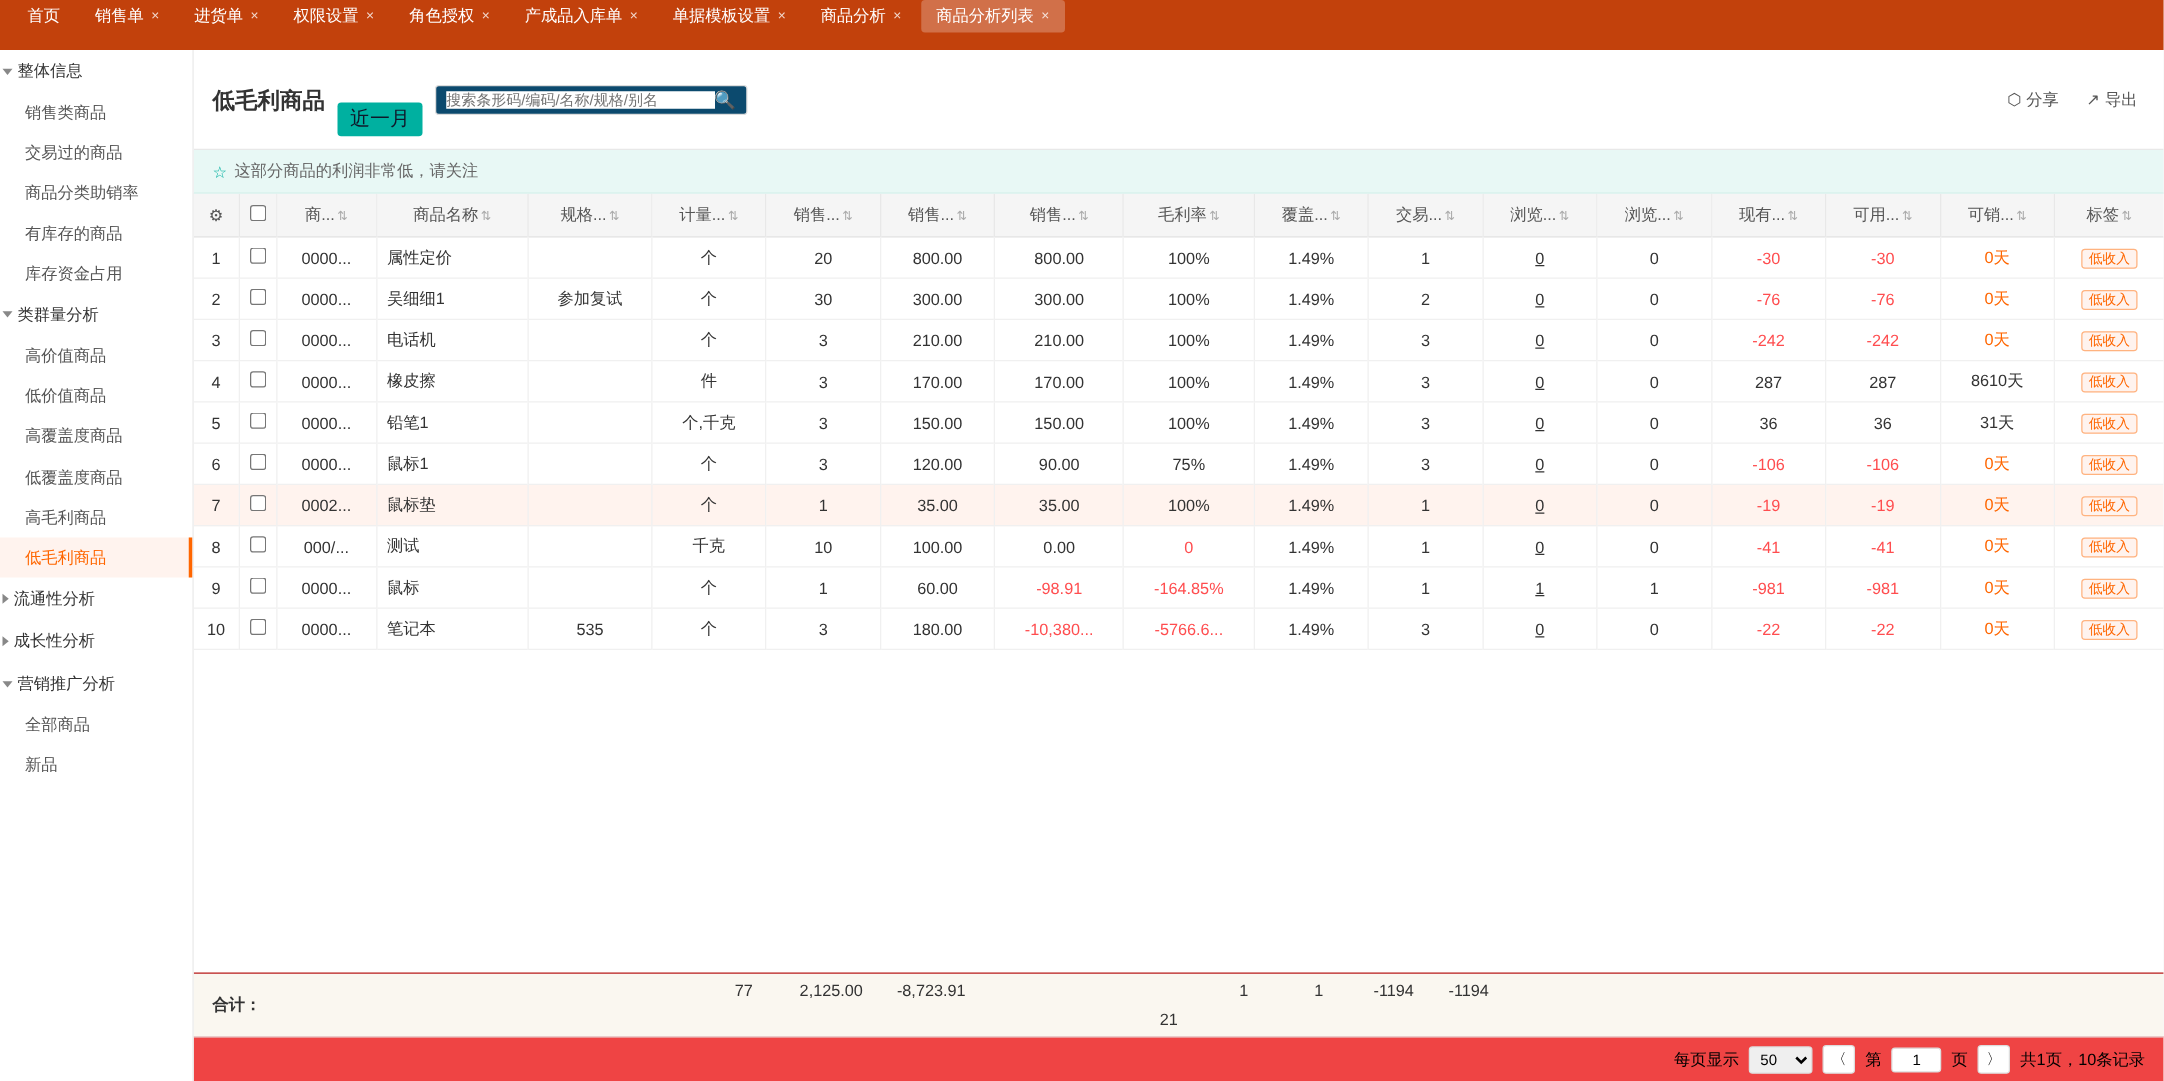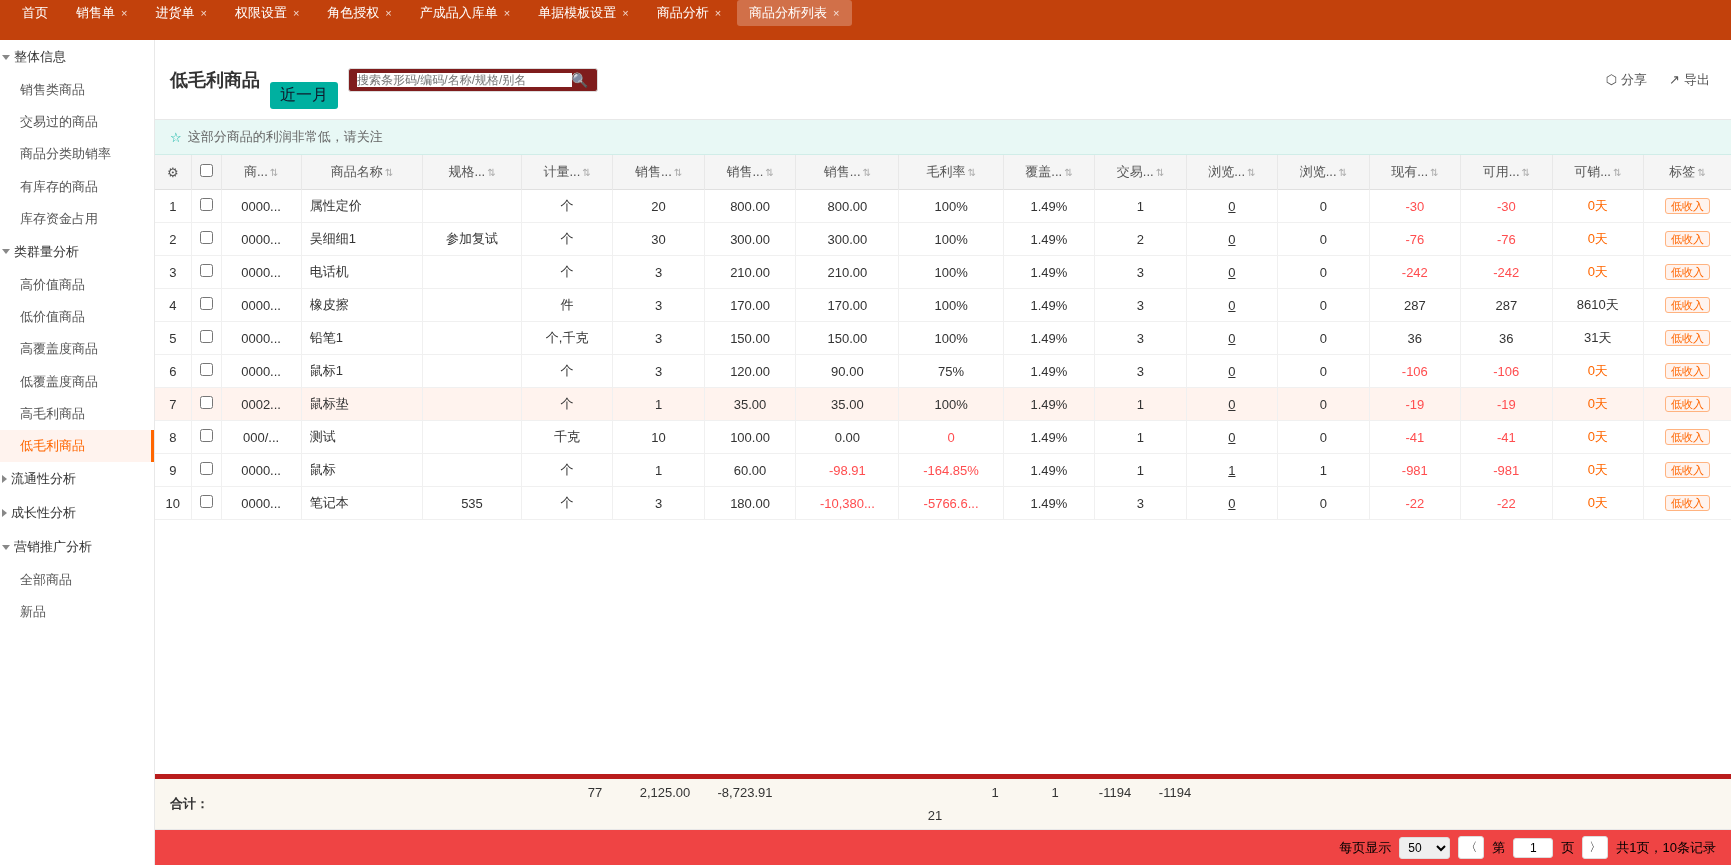--- a/index.html
+++ b/index.html
@@ -94,21 +94,21 @@
       cursor: pointer;
       font-size: 16px;
       margin-top: 32px;
     }
     .search-box {
       display: flex;
       align-items: center;
       border: 1px solid #ddd;
       border-radius: 3px;
       padding: 3px 8px;
-      background: #7f1d1d;
+      background: #0c4a6e;
       flex: 1;
       max-width: 250px;
     }
     .search-box input {
       border: none;
       outline: none;
       font-size: 12px;
       flex: 1;
       color: #999;
     }
@@ -188,21 +188,21 @@
       border: 1px solid #ffb380;
       border-radius: 3px;
       padding: 1px 5px;
       font-size: 11px;
     }
     .sort-icon { color: #aaa; font-size: 10px; margin-left: 2px; }
 
     
     .table-footer {
       background: #faf7f0;
-      border-top: 5px solid #b91c1c;
+      border-top: 1px solid #b91c1c;
       padding: 6px 15px;
       display: flex;
       align-items: center;
     }
     .footer-label { color: #333; font-weight: bold; margin-right: 20px; }
     .footer-cells {
       display: flex;
       flex: 1;
       gap: 0;
     }

